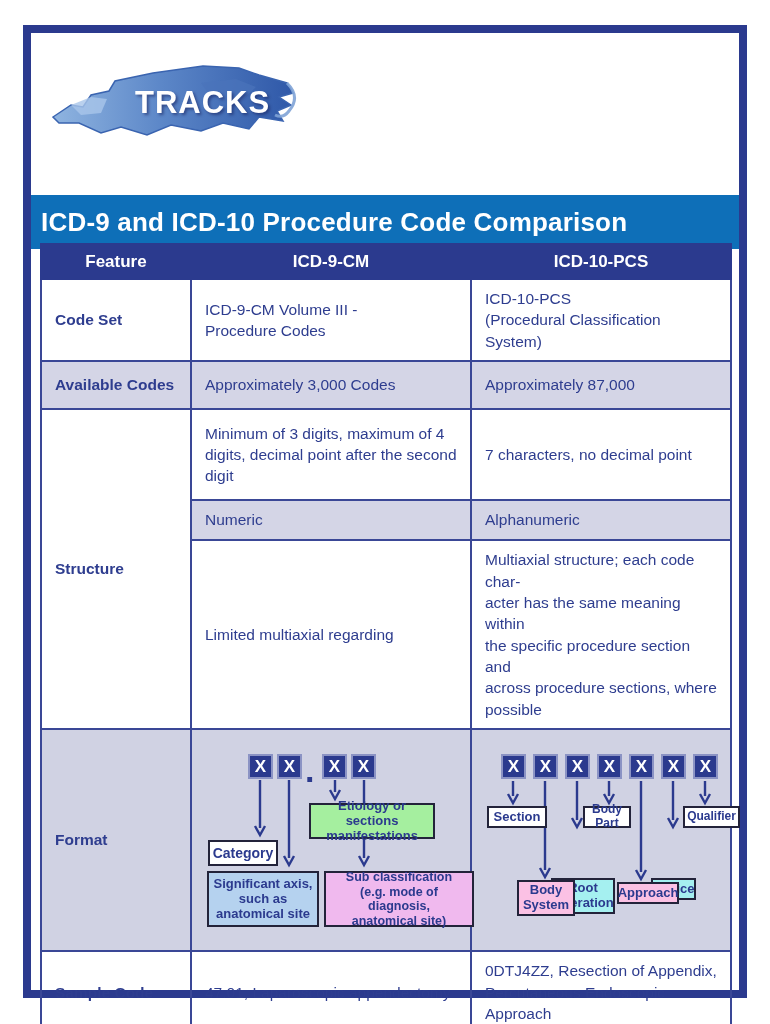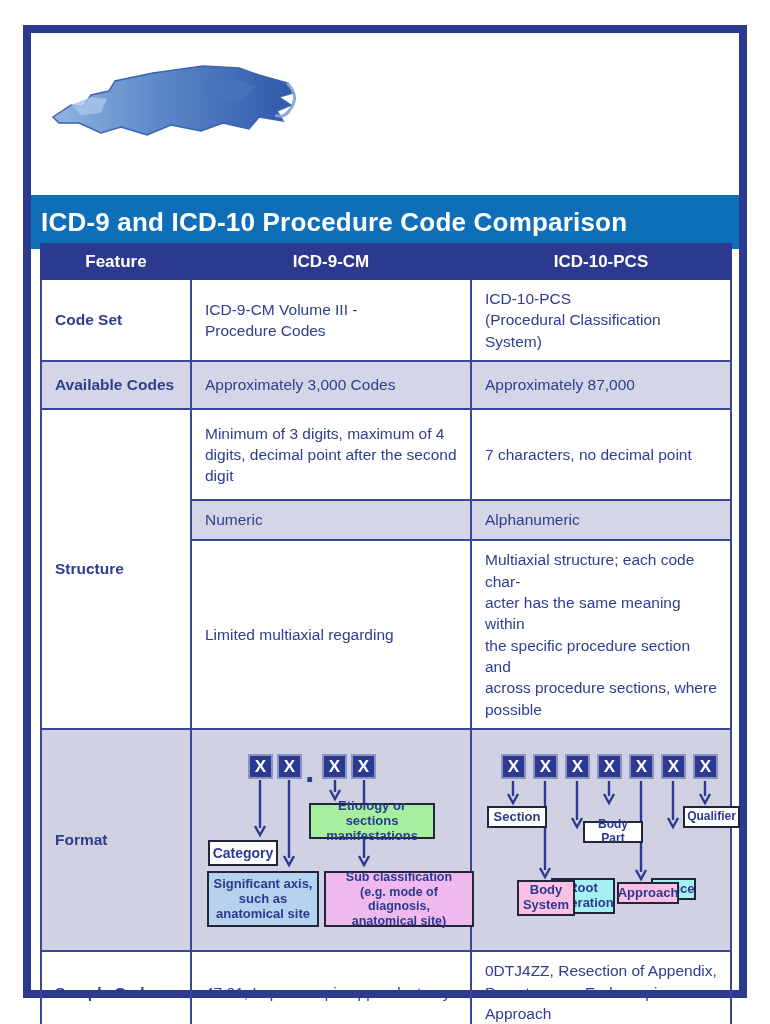--- a/index.html
+++ b/index.html
@@ -118,20 +118,21 @@
           <stop offset="0" stop-color="#8fb4e0"></stop>
           <stop offset="0.45" stop-color="#5c87c8"></stop>
           <stop offset="1" stop-color="#2f58a8"></stop>
         </linearGradient>
       </defs>
       <path d="M2,64 L20,52 L32,54 L40,42 L58,38 L64,28 L102,20 L152,13 L188,15 L208,22 L236,30 L242,40 L228,44 L240,52 L226,58 L232,68 L208,64 L198,76 L172,70 L150,78 L120,72 L96,82 L70,74 L50,80 L28,70 L8,70 Z" fill="url(#mapgrad)" stroke="#3a64b0" stroke-width="1.5"></path>
       <path d="M20,52 L40,44 L56,46 L50,60 L30,62 Z" fill="#a9c6ea" opacity="0.8"></path>
       <path d="M150,30 L185,26 L205,34 L190,48 L160,44 Z" fill="#4a74ba" opacity="0.7"></path>
       <path d="M236,30 Q250,44 238,58 Q232,66 224,62" fill="none" stroke="#7fa3d6" stroke-width="3" opacity="0.9"></path>
     </svg>
+    <div class="logo-tracks">TRACKS</div>
   </div>
 
   <div class="banner title-banner">
     <div class="banner-text">ICD-9 and ICD-10 Procedure Code Comparison</div>
   </div>
 
   <table class="cmp">
     <colgroup>
         <col style="width:150px">
         <col style="width:280px">
@@ -227,21 +228,21 @@
                 <polyline class="arrow-head" points="215,56 220,65 225,56"></polyline>
             </svg>
             <span class="xbox" style="left:16px">X</span>
             <span class="xbox" style="left:48px">X</span>
             <span class="xbox" style="left:80px">X</span>
             <span class="xbox" style="left:112px">X</span>
             <span class="xbox" style="left:144px">X</span>
             <span class="xbox" style="left:176px">X</span>
             <span class="xbox" style="left:208px">X</span>
             <div class="lbl yellow" style="left:2px;   top:68px;  width:60px; height:22px">Section</div>
-            <div class="lbl yellow" style="left:98px;  top:83px;  width:60px; height:22px; font-size:12px">Body Part</div>
+            <div class="lbl yellow" style="left:98px;  top:68px;  width:48px; height:22px; font-size:12px">Body Part</div>
             <div class="lbl yellow" style="left:198px; top:68px;  width:57px; height:22px; font-size:12px">Qualifier</div>
             <div class="lbl cyan" style="left:66px;  top:92px;  width:64px; height:36px">Root
 Operation</div>
             <div class="lbl cyan" style="left:166px; top:92px;  width:45px; height:22px">Device</div>
             <div class="lbl pink" style="left:32px;  top:142px; width:58px; height:36px">Body
 System</div>
             <div class="lbl pink" style="left:132px; top:144px; width:62px; height:22px">Approach</div>
           </div>
         </td>
       </tr>

